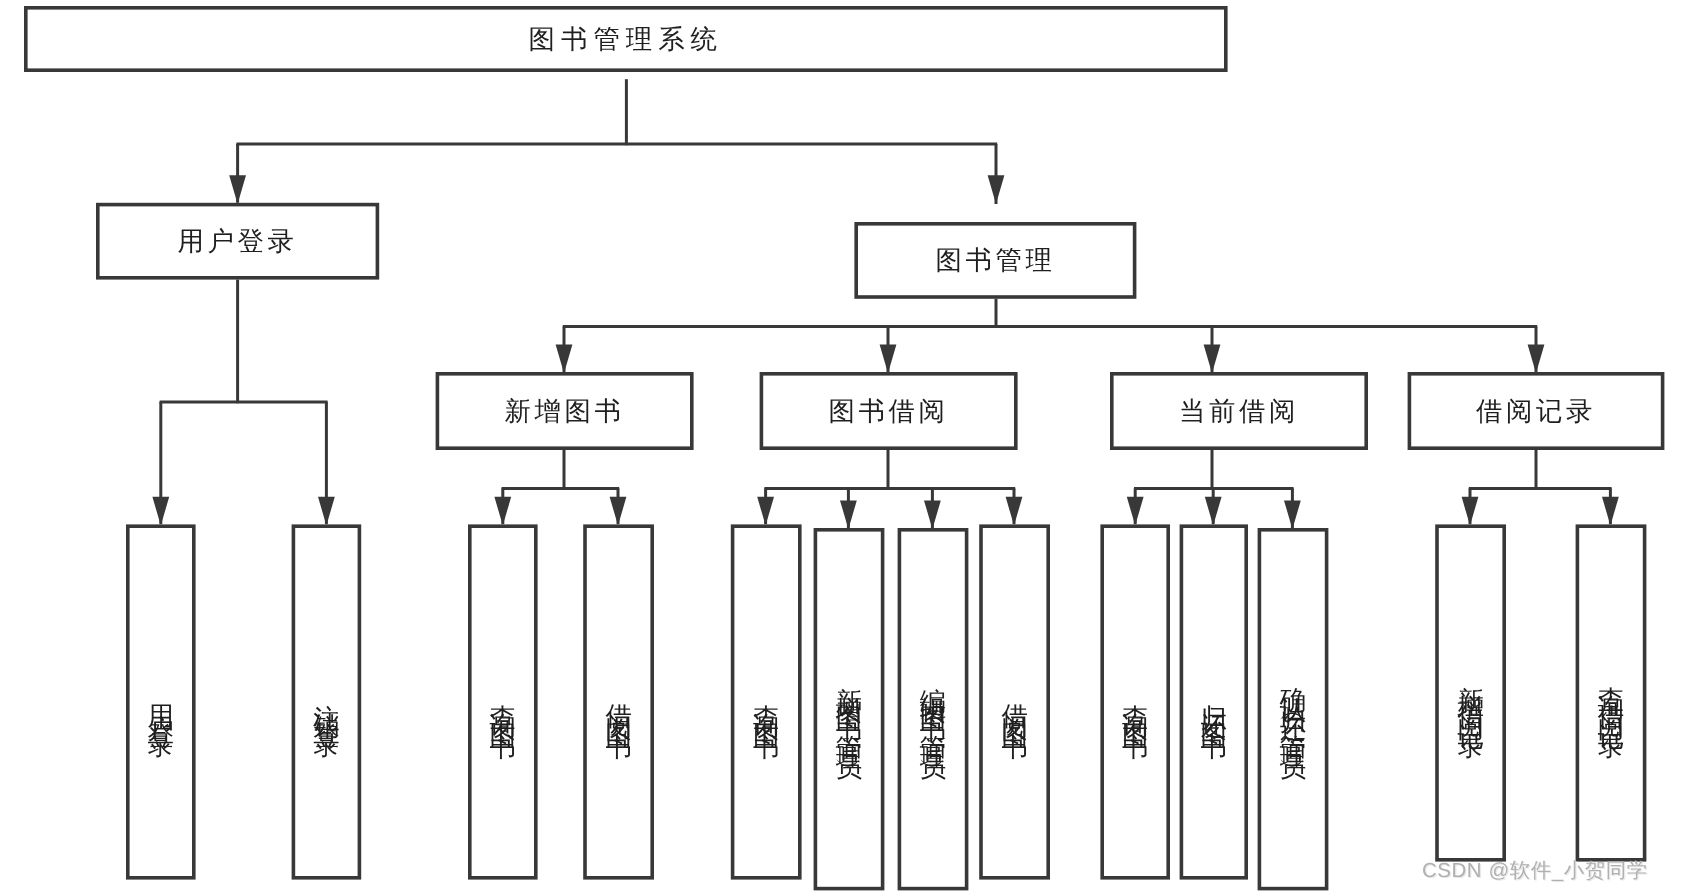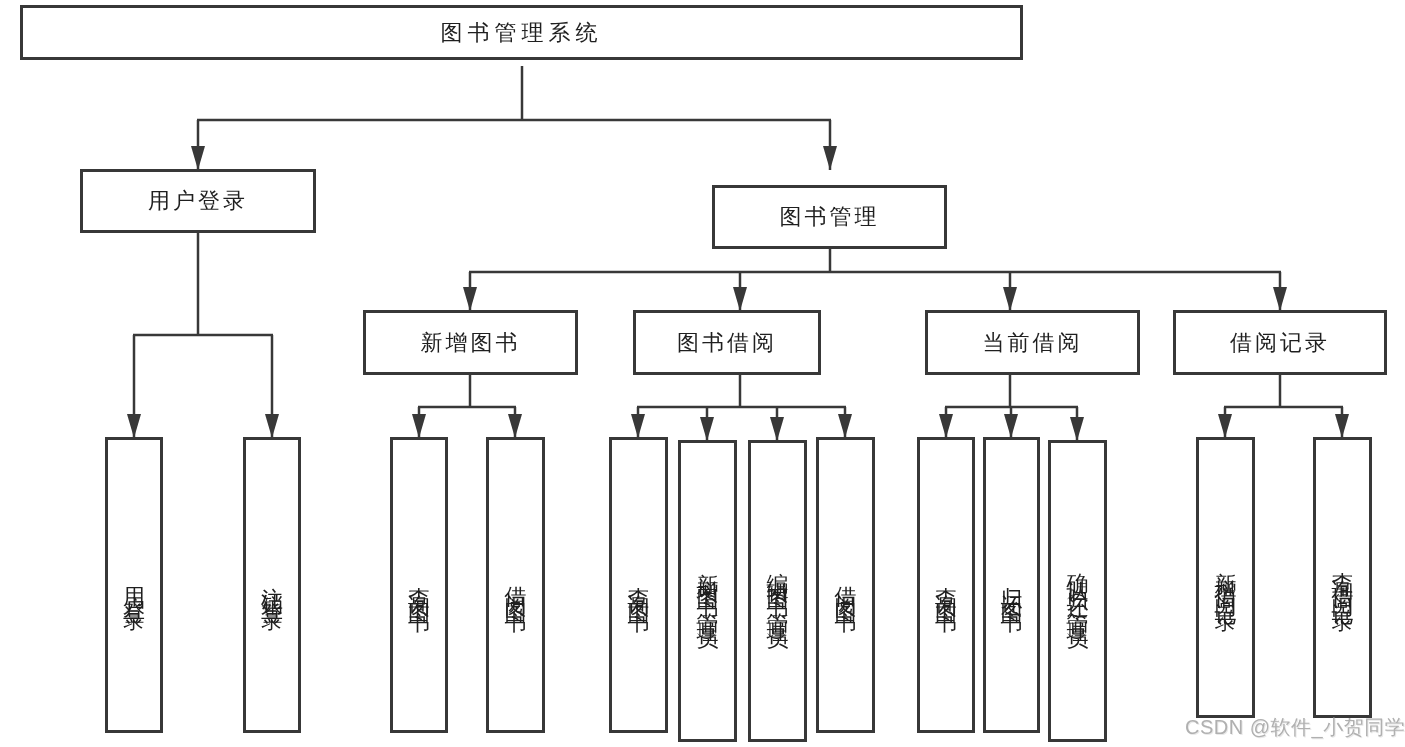--- a/index.html
+++ b/index.html
@@ -20,21 +20,21 @@
   }
   .box span { font-size:22px; letter-spacing:3px; white-space:nowrap; }
   .box span.ttl { letter-spacing:5px; }
   .vbox span {
     writing-mode:vertical-rl; text-orientation:mixed;
     font-size:22px; letter-spacing:8px; line-height:1;
     white-space:nowrap;
   }
   .watermark {
     position:absolute; left:1185px; top:714px; z-index:10;
-    font-size:20px; color:#b0b0b0; letter-spacing:0.5px;
+    font-size:17px; color:#b0b0b0; letter-spacing:0.5px;
     text-shadow:1px 1px 0 #e9e9e9; white-space:nowrap;
   }
 </style>
 </head>
 <body>
 
 <div id="canvas">
 
   <svg id="connectors" width="1405" height="747">
       <line x1="522" y1="66" x2="522" y2="121"></line>
@@ -98,21 +98,21 @@
   <div class="box" style="left:80px;top:169px;width:236px;height:64px">
     <span>用户登录</span>
   </div>
   <div class="box" style="left:712px;top:185px;width:235px;height:64px">
     <span>图书管理</span>
   </div>
 
   <div class="box" style="left:363px;top:310px;width:215px;height:65px">
     <span>新增图书</span>
   </div>
-  <div class="box" style="left:633px;top:310px;width:188px;height:65px">
+  <div class="box" style="left:633px;top:310px;width:215px;height:65px">
     <span>图书借阅</span>
   </div>
   <div class="box" style="left:925px;top:310px;width:215px;height:65px">
     <span>当前借阅</span>
   </div>
   <div class="box" style="left:1173px;top:310px;width:214px;height:65px">
     <span>借阅记录</span>
   </div>
 
   <div class="vbox" style="left:105px;top:437px;width:58px;height:296px">

